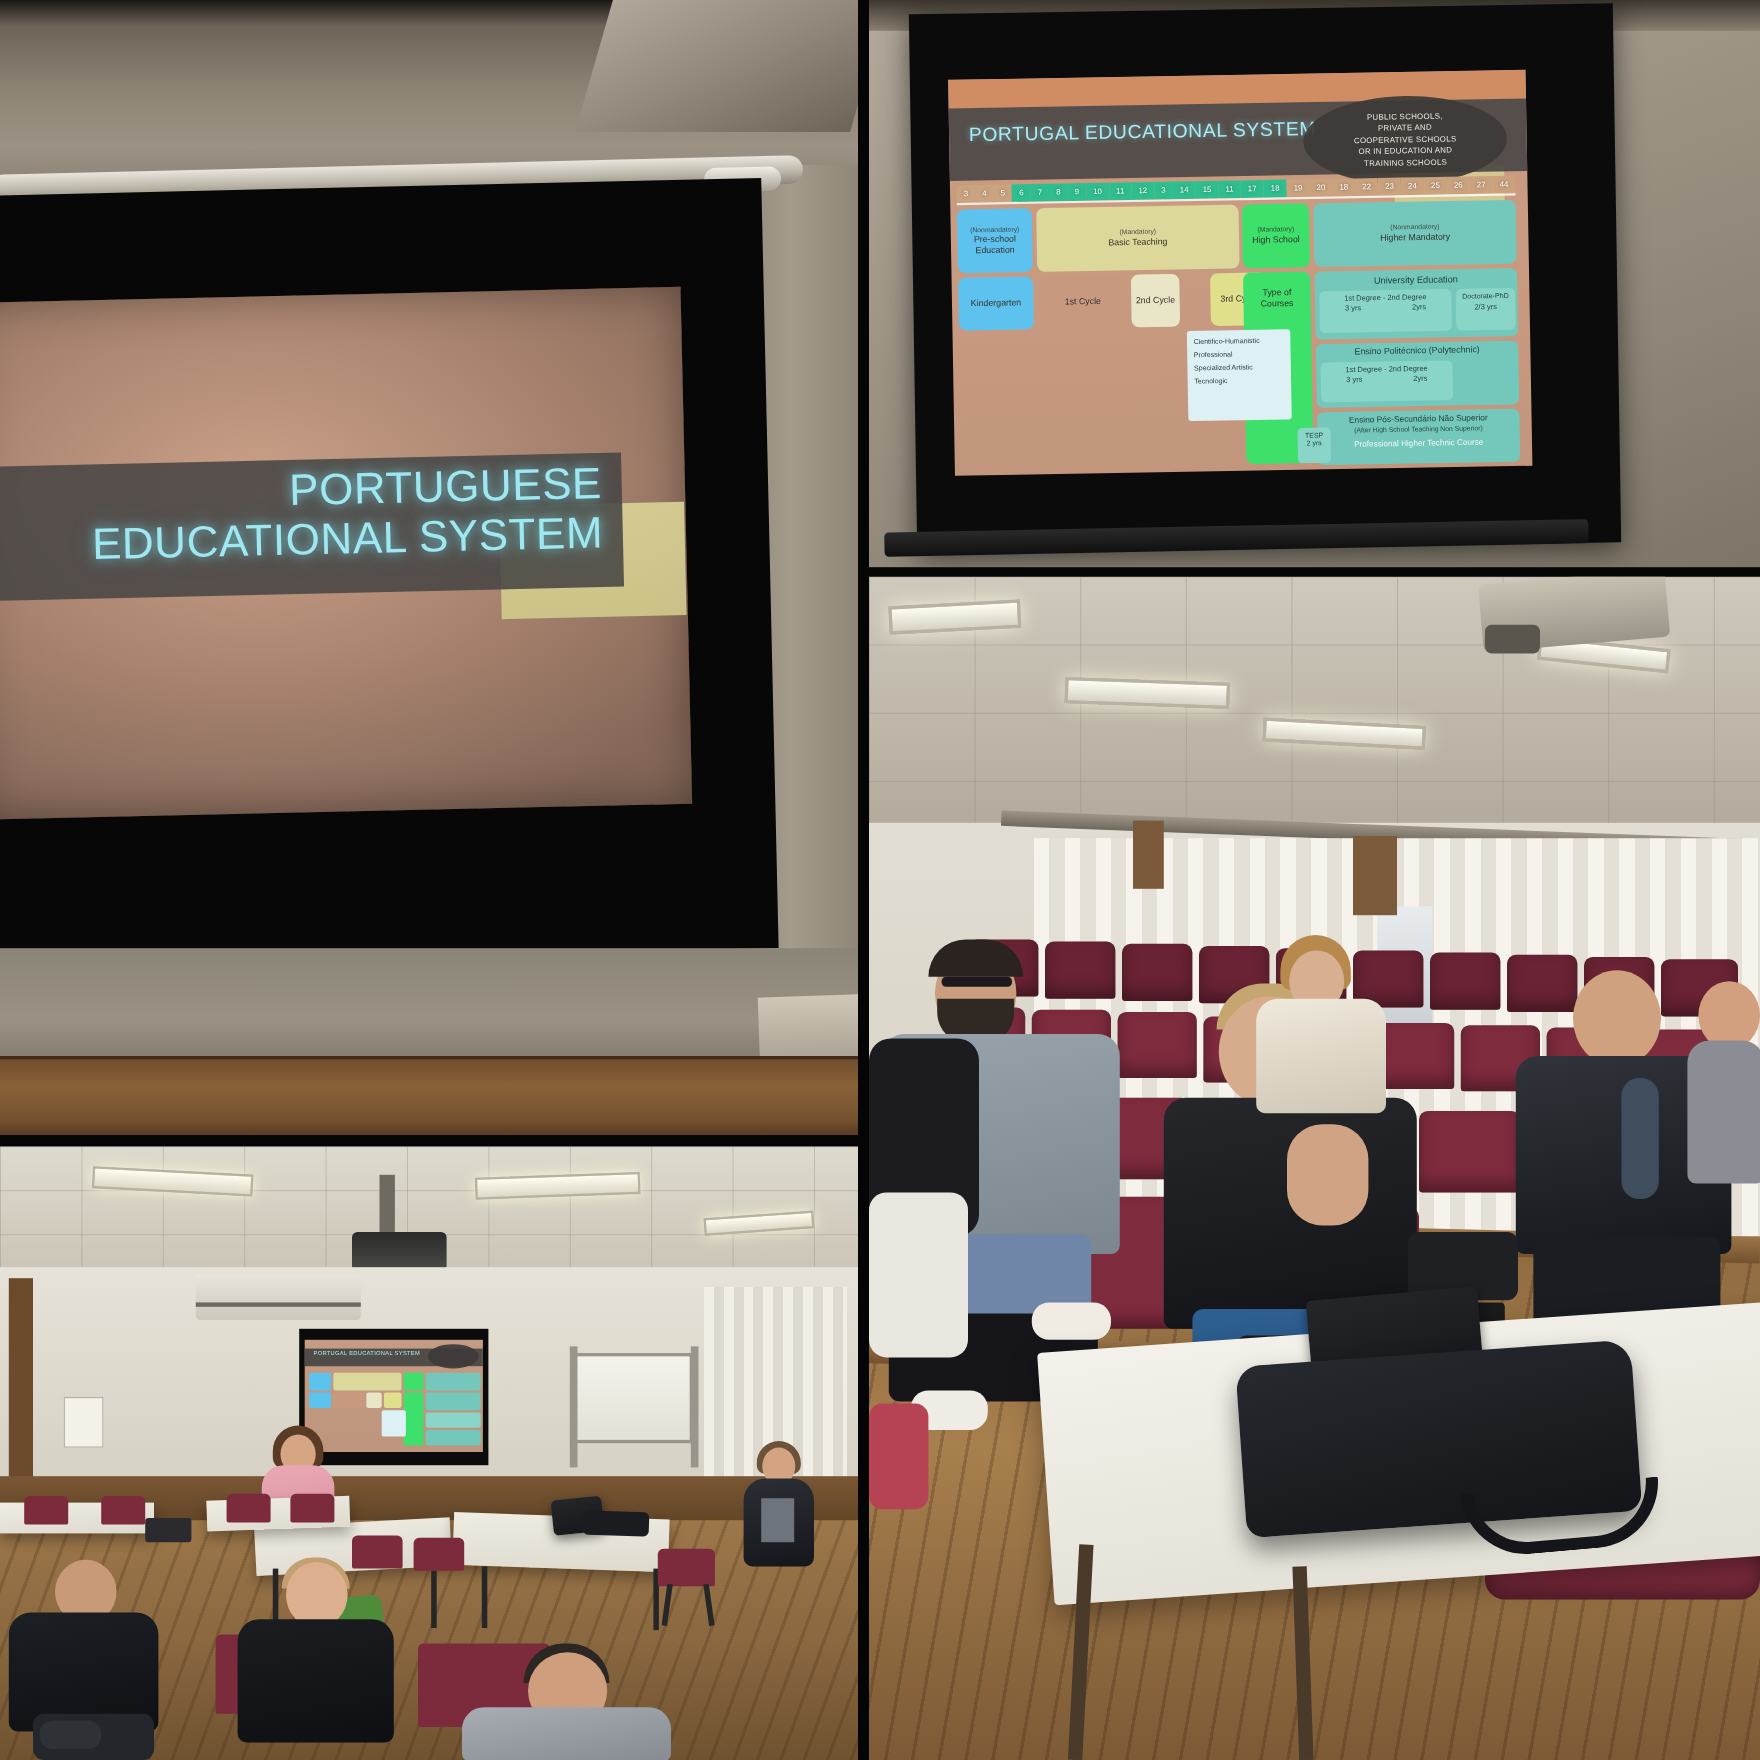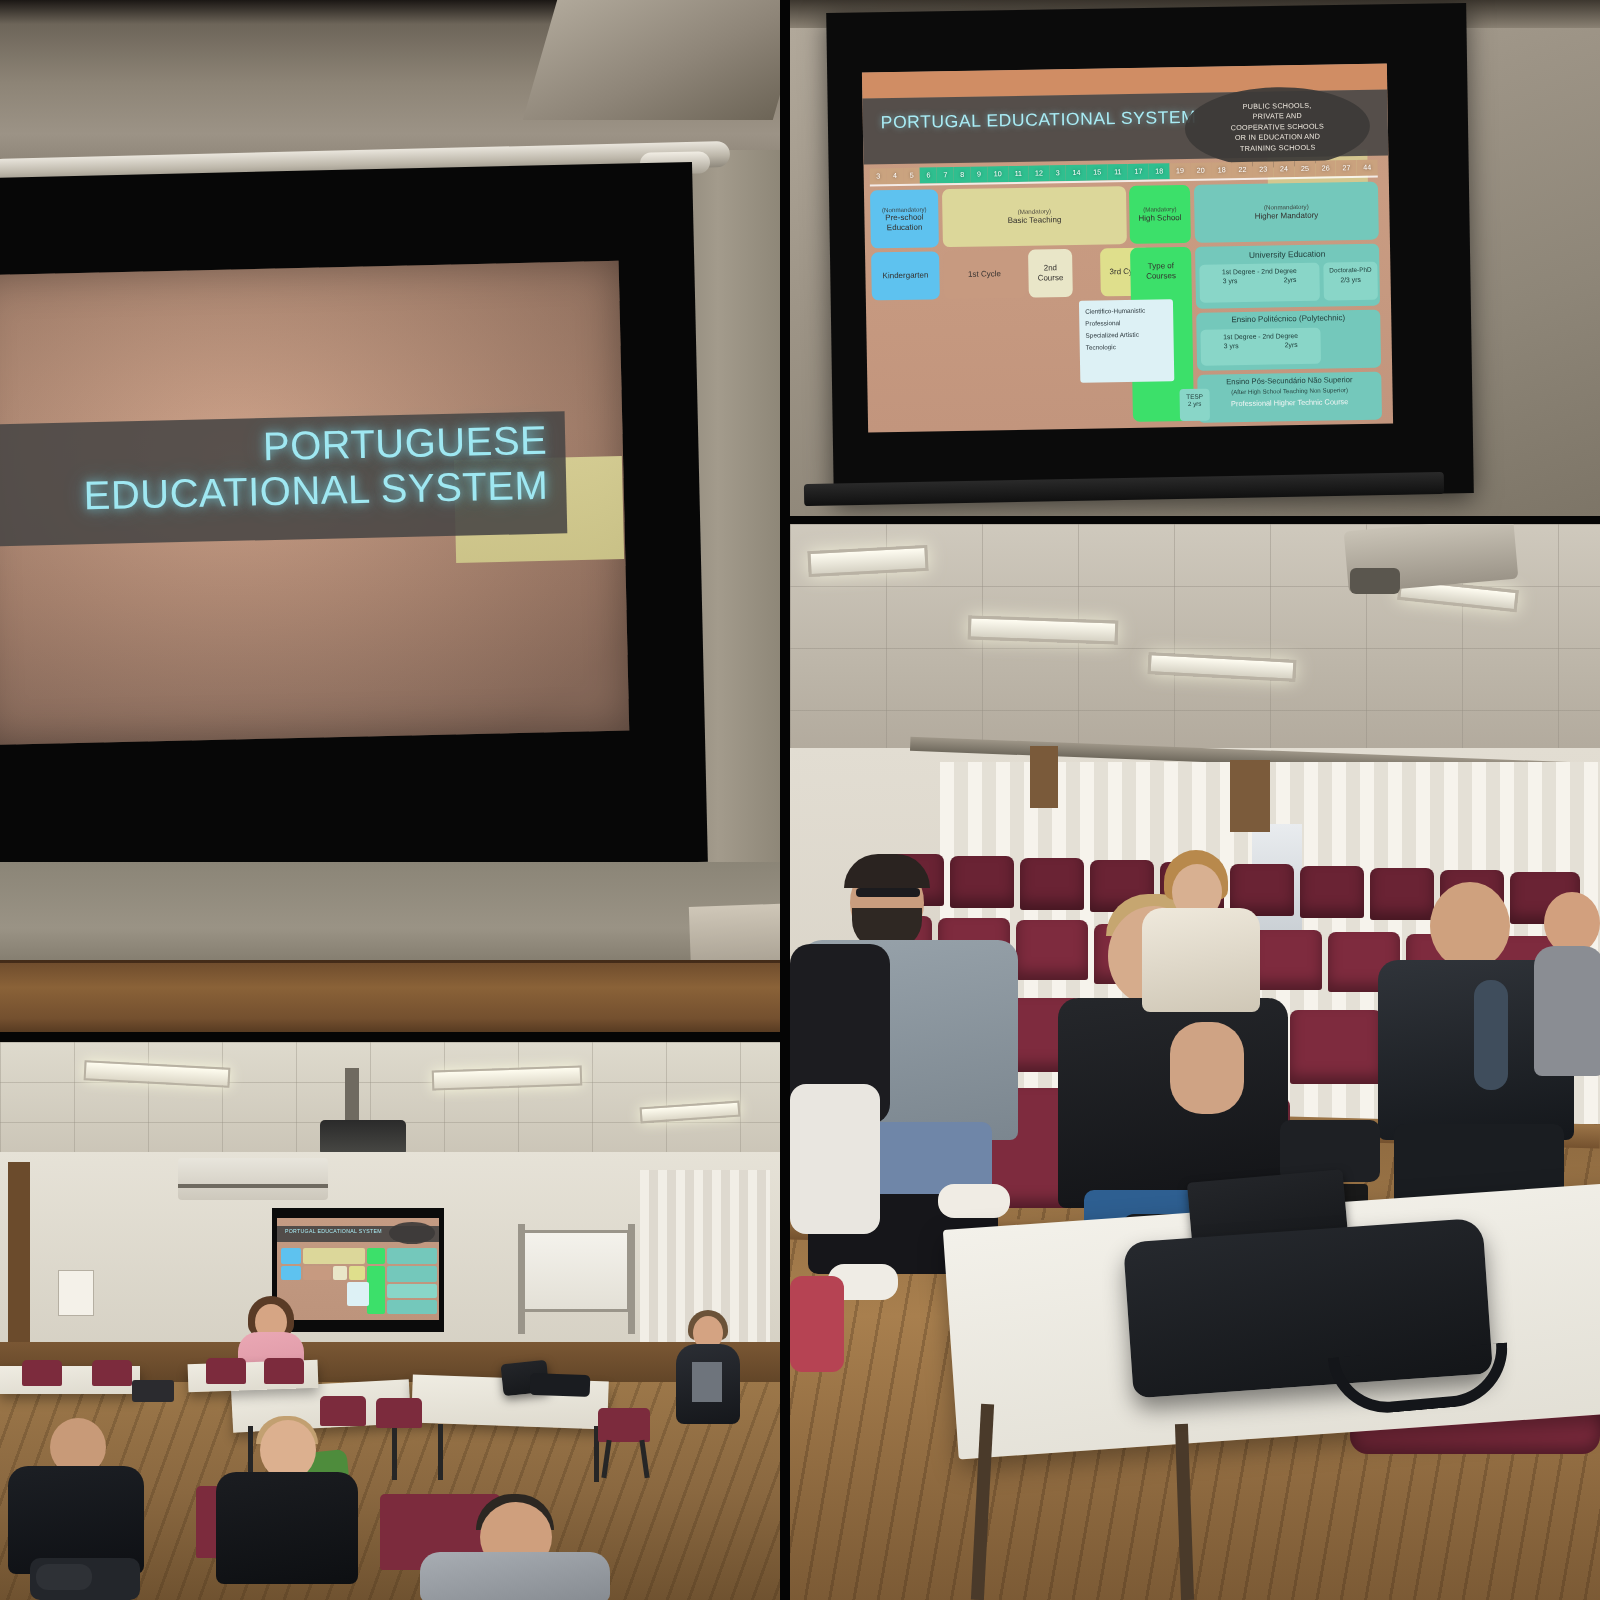--- a/index.html
+++ b/index.html
@@ -354,21 +354,21 @@
         <span>Higher Mandatory</span>
       </div>
 
       <div class="sl-box c-blue" style="left:6px; top:180px; width:68px; height:48px;">
         <span>Kindergarten</span>
       </div>
       <div class="sl-box c-rose" style="left:78px; top:180px; width:82px; height:48px;">
         <span>1st Cycle</span>
       </div>
       <div class="sl-box c-pale" style="left:163px; top:180px; width:44px; height:48px;">
-        <span>2nd Course</span>
+        <span>2nd Cycle</span>
       </div>
       <div class="sl-box c-yellow" style="left:210px; top:180px; width:52px; height:48px;">
         <span>3rd Cycle</span>
       </div>
       <div class="sl-box c-green" style="left:265px; top:180px; width:61px; height:174px;">
         <span style="margin-bottom:126px;">Type of Courses</span>
       </div>
 
       <div class="abs c-white" style="left:213px; top:232px; width:94px; height:82px; border-radius:3px; padding:5px 6px;">
         <div style="font-size:6.4px;color:#2f3b40;line-height:1.85;">

